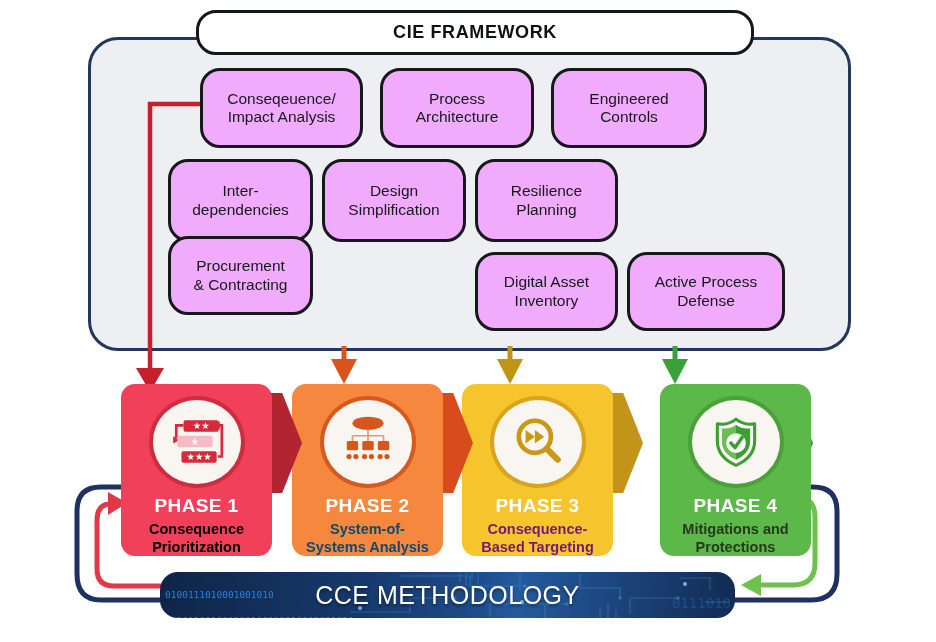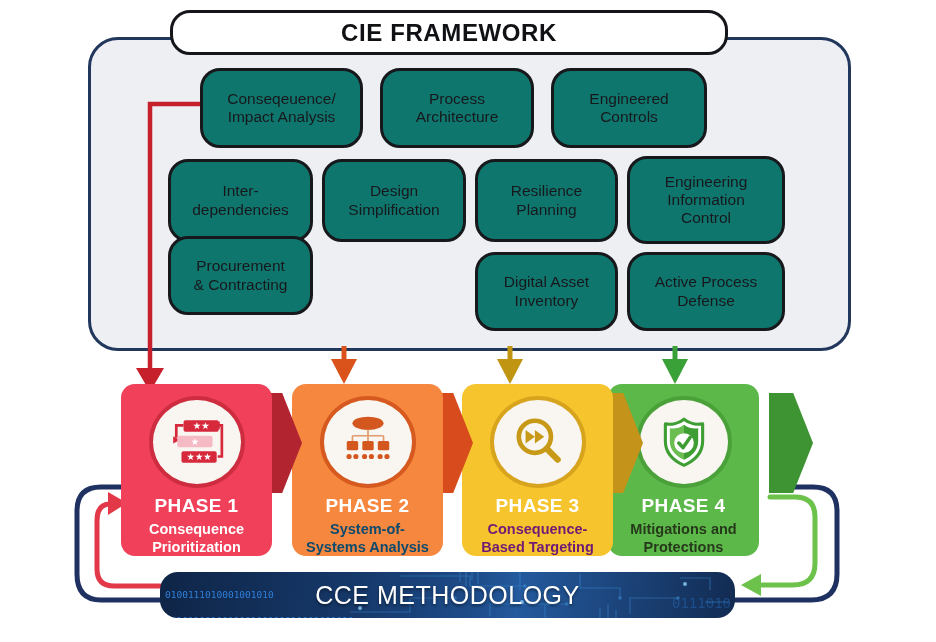--- a/index.html
+++ b/index.html
@@ -2,25 +2,25 @@
 <html><head>
 <meta charset="utf-8">
 <style>
   html,body{margin:0;padding:0;background:#fff;}
   .wrap{position:relative;width:936px;height:642px;background:#fff;overflow:hidden;
         font-family:"Liberation Sans",sans-serif;}
 
   
   .panel{position:absolute;left:88px;top:37px;width:757px;height:308px;
          background:#edeff3;border:3px solid #22375c;border-radius:30px;z-index:1;}
-  .pill{position:absolute;left:170px;top:10px;width:552px;height:39px;background:#fff;
+  .pill{position:absolute;left:196px;top:10px;width:552px;height:39px;background:#fff;
         border:3.5px solid #15161a;border-radius:20px;z-index:6;
         display:flex;align-items:center;justify-content:center;
-        font-size:24px;font-weight:800;letter-spacing:.6px;color:#101114;}
-  .fbox{position:absolute;background:#0f766e;border:3px solid #17181c;border-radius:20px;
+        font-size:18px;font-weight:800;letter-spacing:.6px;color:#101114;}
+  .fbox{position:absolute;background:#f0abfc;border:3px solid #17181c;border-radius:20px;
         display:flex;align-items:center;justify-content:center;text-align:center;
         font-size:15.5px;line-height:1.18;color:#17181c;white-space:pre-line;z-index:3;}
   .r1c1{left:200px;top:68px;width:157px;height:74px;}
   .r1c2{left:380px;top:68px;width:148px;height:74px;}
   .r1c3{left:551px;top:68px;width:150px;height:74px;}
   .r2c1{left:168px;top:159px;width:139px;height:77px;}
   .r2c2{left:322px;top:159px;width:138px;height:77px;}
   .r2c3{left:475px;top:159px;width:137px;height:77px;}
   .r2c4{left:627px;top:156px;width:152px;height:82px;}
   .r3c1{left:168px;top:236px;width:139px;height:73px;}
@@ -31,21 +31,21 @@
   
   .lines{position:absolute;left:0;top:0;width:936px;height:642px;z-index:4;pointer-events:none;}
   .loops{position:absolute;left:0;top:0;width:936px;height:642px;z-index:2;pointer-events:none;}
 
   
   .card{position:absolute;top:384px;width:151px;height:172px;border-radius:14px;
         display:flex;flex-direction:column;align-items:center;}
   .card1{left:121px;z-index:40;}
   .card2{left:292px;z-index:30;}
   .card3{left:462px;z-index:20;}
-  .card4{left:608px;z-index:10;}
+  .card4{left:660px;z-index:10;}
   .tab{position:absolute;top:393px;width:44px;height:100px;
        clip-path:polygon(0 0,55% 0,100% 50%,55% 100%,0 100%);}
   .tab1{left:258px;z-index:35;}
   .tab2{left:429px;z-index:25;}
   .tab3{left:599px;z-index:15;}
   .tab4{left:769px;z-index:5;}
   .circle{margin-top:12px;width:88px;height:88px;border-radius:50%;background:#f9f6f1;
           border:4px solid #fff;display:flex;align-items:center;justify-content:center;}
   .phase-label{margin-top:7px;font-size:19px;font-weight:800;color:#ffffff;letter-spacing:.4px;}
   .phase-title{margin-top:3px;font-size:14.5px;font-weight:700;line-height:1.25;text-align:center;
@@ -77,23 +77,20 @@
   <div class="fbox r1c2">Process
 Architecture</div>
   <div class="fbox r1c3">Engineered
 Controls</div>
   <div class="fbox r2c1">Inter-
 dependencies</div>
   <div class="fbox r2c2">Design
 Simplification</div>
   <div class="fbox r2c3">Resilience
 Planning</div>
-  <div class="fbox r2c4">Engineering
-Information
-Control</div>
   <div class="fbox r3c1">Procurement
 &amp; Contracting</div>
   <div class="fbox r3c3">Digital Asset
 Inventory</div>
   <div class="fbox r3c4">Active Process
 Defense</div>
 
   <svg class="loops" viewBox="0 0 936 642">
     <path d="M775,487 L813,487 Q837,487 837,511 L837,574 Q837,600 811,600 L101,600 Q77,600 77,574 L77,511 Q77,487 101,487 L137,487" fill="none" stroke="#1e3160" stroke-width="5" stroke-linecap="round" style="stroke: rgb(30, 49, 96);"></path>
     <g>
@@ -131,21 +128,21 @@
         <polygon points="43,12 50,8 50,16" fill="#d6293c"></polygon>
         <rect x="15" y="7" width="34" height="11" rx="1.8" fill="#d6293c"></rect>
         <rect x="9" y="22" width="34" height="11" rx="1.8" fill="#f6bac5"></rect>
         <rect x="13" y="37" width="34" height="11" rx="1.8" fill="#d6293c"></rect>
         <text x="32" y="15.8" font-size="9" fill="#ffffff" text-anchor="middle">★★</text>
         <text x="26" y="30.8" font-size="9" fill="#ffffff" text-anchor="middle">★</text>
         <text x="30" y="45.8" font-size="9" fill="#ffffff" text-anchor="middle">★★★</text>
       </svg>
     </div>
     <div class="phase-label">PHASE 1</div>
-    <div class="phase-title" style="color: #ffffff;">Consequence
+    <div class="phase-title" style="color: #000000;">Consequence
 Prioritization</div>
   </div>
 
   <div class="card card2" style="background: rgb(246, 135, 63);">
     <div class="circle" style="border-color: rgb(214, 90, 31);">
       <svg width="58" height="58" viewBox="0 0 56 56">
         <ellipse cx="28" cy="10" rx="15" ry="6.5" fill="#d3571f"></ellipse>
         <path d="M28,16 V22 M13,22 H43 M13,22 V27 M28,22 V27 M43,22 V27" fill="none" stroke="#e39a6d" stroke-width="1.6"></path>
         <rect x="7.5" y="27" width="11" height="9" rx="1.5" fill="#d3571f"></rect>
         <rect x="22.5" y="27" width="11" height="9" rx="1.5" fill="#d3571f"></rect>

